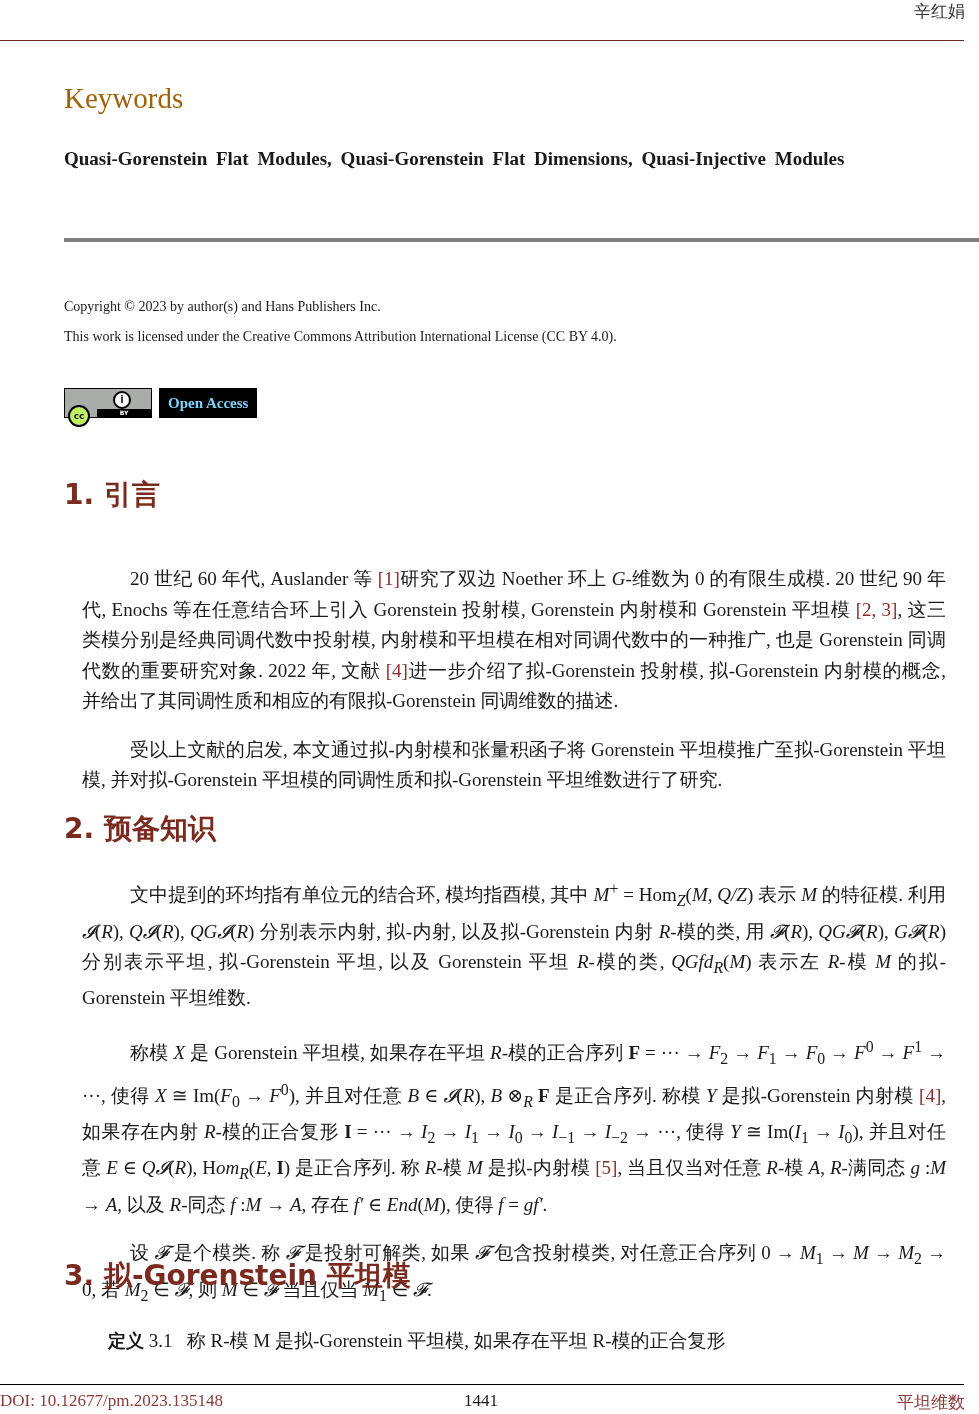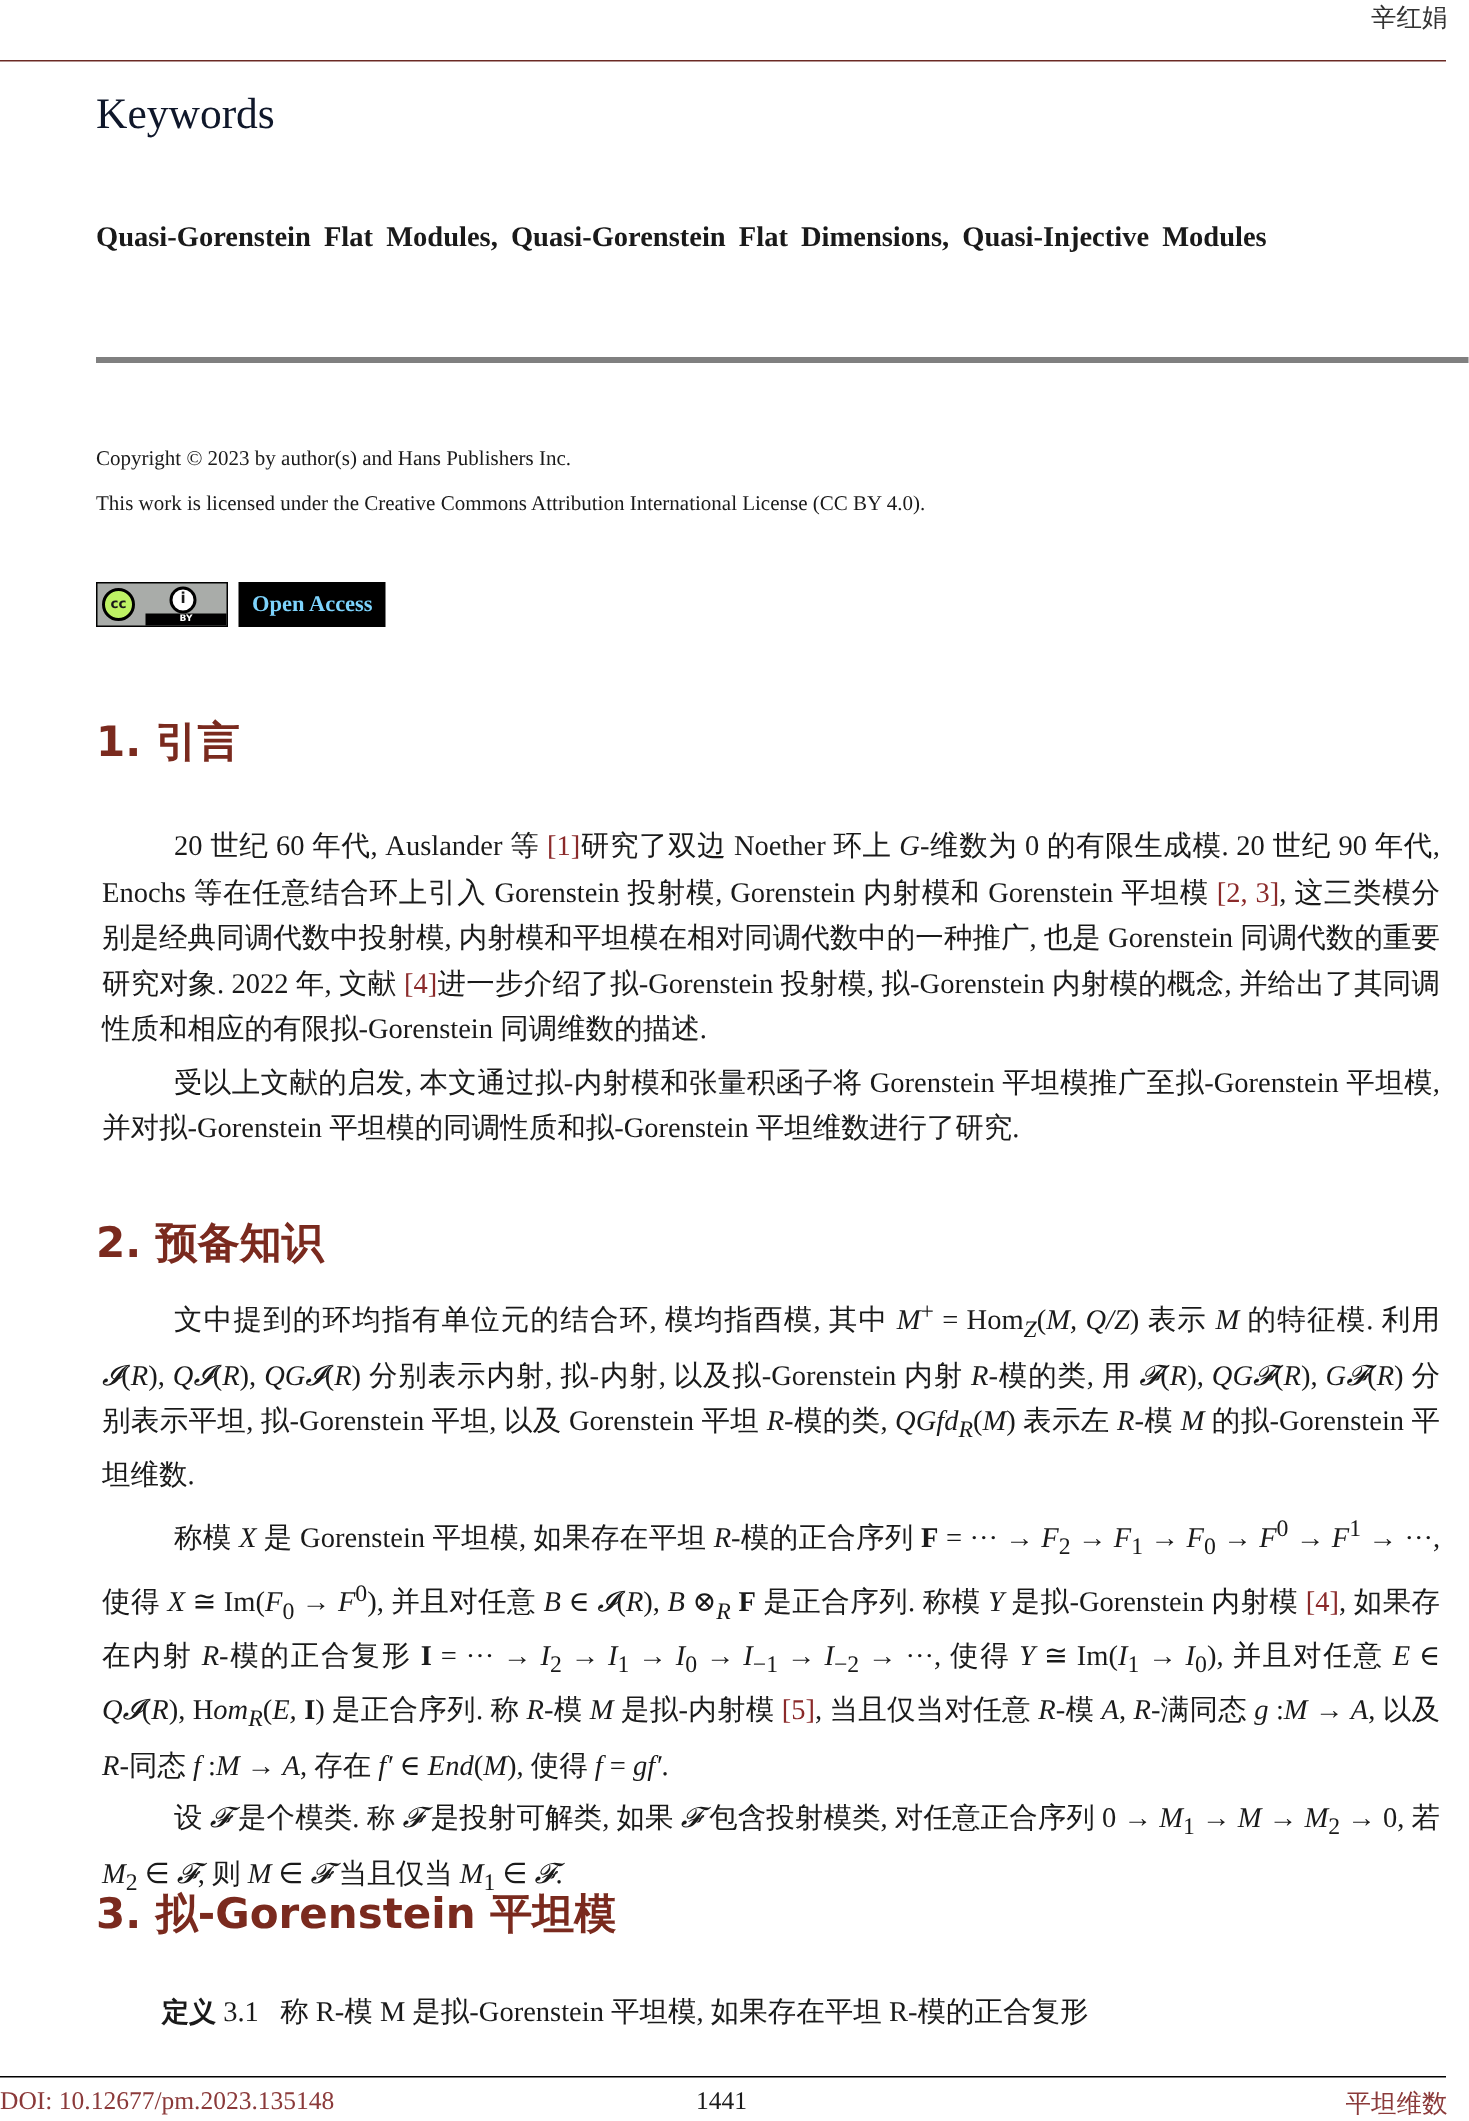--- a/index.html
+++ b/index.html
@@ -1,34 +1,34 @@
 <!DOCTYPE html>
 <html><head>
 <meta charset="utf-8">
 <style>
   html, body { margin:0; padding:0; background:#ffffff; }
   body { width:979px; height:1414px; position:relative; overflow:hidden;
          font-family:"Liberation Serif","DejaVu Serif",serif; color:#1a1a1a; }
   .abs { position:absolute; }
   .header-author { right:14px; top:0px; font-size:17px; color:#333; }
   .header-rule { left:0; top:40px; width:964px; height:1px; background:#6b2a24; }
-  .kw-title { left:64px; top:60px; font-size:29px; color:#0f172a; }
+  .kw-title { left:64px; top:82px; font-size:29px; color:#a16207; }
   .kw-text { left:64px; top:144px; width:900px; font-size:19px; font-weight:bold; line-height:30px; text-align:justify; text-align-last:left; word-spacing:4px; }
   .kw-rule { left:64px; top:238px; width:915px; height:4px; background:#808080; }
   .copy { left:64px; top:292px; font-size:14px; line-height:30px; }
   .copy a { color:#2222cc; text-decoration:none; }
   .badges { left:64px; top:388px; display:flex; gap:7px; }
   .cc-badge { width:88px; height:30px; background:#a9aca9; border:1px solid #000; box-sizing:border-box; position:relative; }
-  .cc-badge .cc { position:absolute; left:3px; top:3px; width:22px; height:22px; border-radius:50%; background:#bef264; border:2px solid #000; box-sizing:border-box; font:bold 9px "DejaVu Sans",sans-serif; text-align:center; line-height:18px; }
+  .cc-badge .cc { position:absolute; left:3px; top:16px; width:22px; height:22px; border-radius:50%; background:#bef264; border:2px solid #000; box-sizing:border-box; font:bold 9px "DejaVu Sans",sans-serif; text-align:center; line-height:18px; }
   .cc-badge .by-icon { position:absolute; left:48px; top:2px; width:18px; height:18px; border-radius:50%; background:#fff; border:2px solid #000; box-sizing:border-box; font:bold 10px "DejaVu Sans",sans-serif; text-align:center; line-height:14px; }
   .cc-badge .by-strip { position:absolute; left:32px; right:0; bottom:0; height:8px; background:#000; color:#fff; font:bold 6px "DejaVu Sans",sans-serif; text-align:center; line-height:8px; }
   .oa-badge { background:#000; color:#7dd3fc; font-size:15px; font-weight:bold; height:30px; line-height:30px; padding:0 9px; }
   .h1 { left:64px; font-size:28px; font-weight:bold; color:#7a2a1e; font-family:"DejaVu Sans","Liberation Serif",sans-serif; }
   .para { left:64px; width:900px; font-size:19px; line-height:30.5px; text-align:justify; }
-  .para p { margin:4px; text-indent:48px; }
+  .para p { margin:18px; text-indent:48px; }
   .cite { color:#8b2a2a; }
   i { font-style:italic; }
   .def { left:108px; top:1328px; font-size:19px; }
   .def b { font-family:"DejaVu Sans",sans-serif; font-size:18px; }
   .footer-rule { left:0; top:1384px; width:964px; height:1px; background:#000; }
   .footer { top:1391px; font-size:17px; }
   .doi { left:0; color:#8b3a3a; }
   .page { left:464px; }
   .journal { right:14px; color:#8b3a3a; }
 </style>

